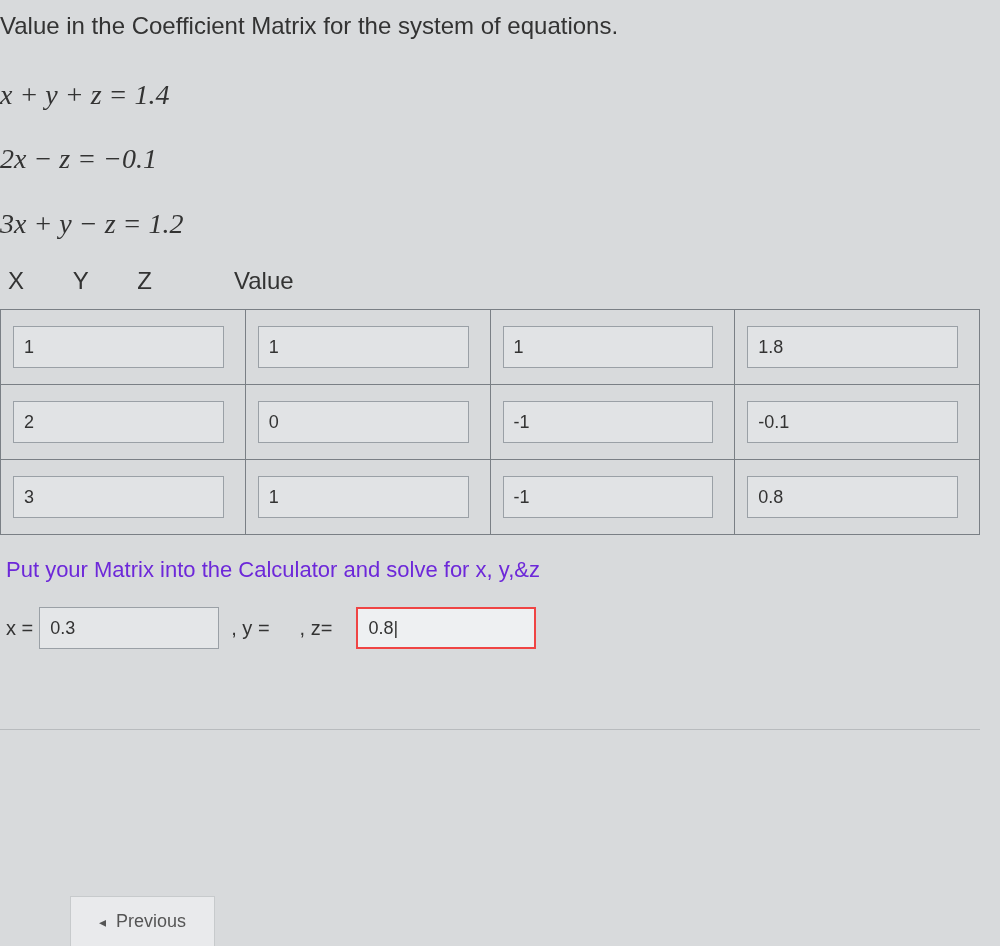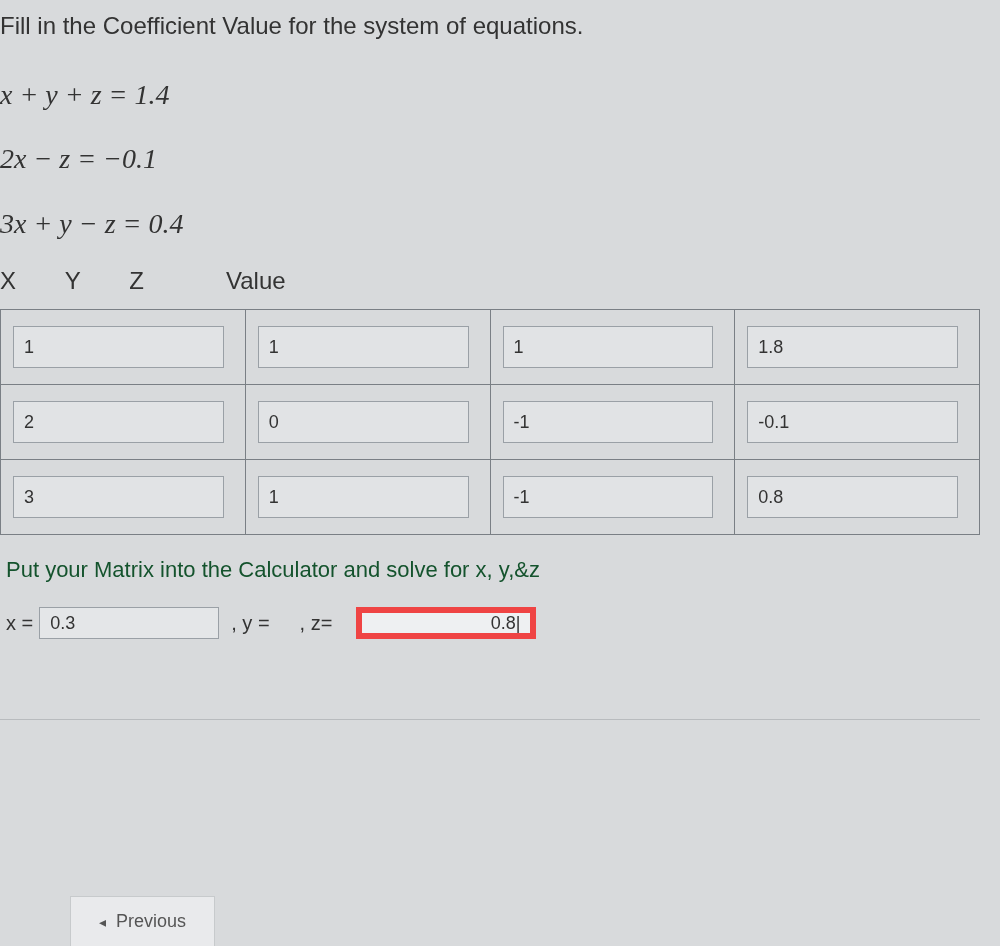--- a/index.html
+++ b/index.html
@@ -32,20 +32,21 @@
       color: #333;
       line-height: 1.8;
       margin-bottom: 18px;
     }
     .equations .eq {
       margin-bottom: 14px;
     }
     .headers {
       font-size: 24px;
       color: #333;
+      padding-left: 8px;
       margin-bottom: 14px;
     }
     .headers span {
       display: inline-block;
     }
     .hx { width: 58px; }
     .hy { width: 58px; }
     .hz { width: 90px; }
     .hv { }
     table.matrix {
@@ -63,46 +64,45 @@
       height: 42px;
       border: 1px solid #9aa0a6;
       background: #e1e3e5;
       padding: 0 10px;
       font-size: 18px;
       color: #333;
       font-family: inherit;
     }
     .instruction {
       font-size: 22px;
-      color: #14532d;
+      color: #6d28d9;
       margin: 14px 0 24px 6px;
     }
     .solutions {
       padding-left: 6px;
       display: flex;
       align-items: center;
       gap: 6px;
       font-size: 20px;
       color: #333;
       margin-bottom: 80px;
     }
     .sol-input {
       width: 180px;
-      height: 32px;
+      height: 42px;
       border: 1px solid #9aa0a6;
       background: #e4e6e8;
       padding: 0 10px;
       font-size: 18px;
       font-family: inherit;
       color: #333;
     }
     .sol-input.active {
-      border: 6px solid #ef4444;
+      border: 2px solid #ef4444;
       background: #eef0f2;
-      text-align: right;
     }
     .sep {
       margin: 0 18px 0 6px;
     }
     .prev-btn {
       position: absolute;
       bottom: 0;
       left: 70px;
       background: #e9eaec;
       border: 1px solid #c7cacc;
@@ -121,26 +121,26 @@
     .hr {
       border: none;
       border-top: 1px solid #b8bbbe;
       margin-top: 40px;
     }
   </style>
 </head>
 <body>
 
 <div class="container">
-  <div class="prompt-title">Fill in the Coefficient Value for the system of equations.</div>
+  <div class="prompt-title">Value in the Coefficient Matrix for the system of equations.</div>
 
   <div class="equations">
     <div class="eq">x + y + z = 1.4</div>
     <div class="eq">2x − z = −0.1</div>
-    <div class="eq">3x + y − z = 0.4</div>
+    <div class="eq">3x + y − z = 1.2</div>
   </div>
 
   <div class="headers">
     <span class="hx">X</span>
     <span class="hy">Y</span>
     <span class="hz">Z</span>
     <span class="hv">Value</span>
   </div>
 
   <table class="matrix">

